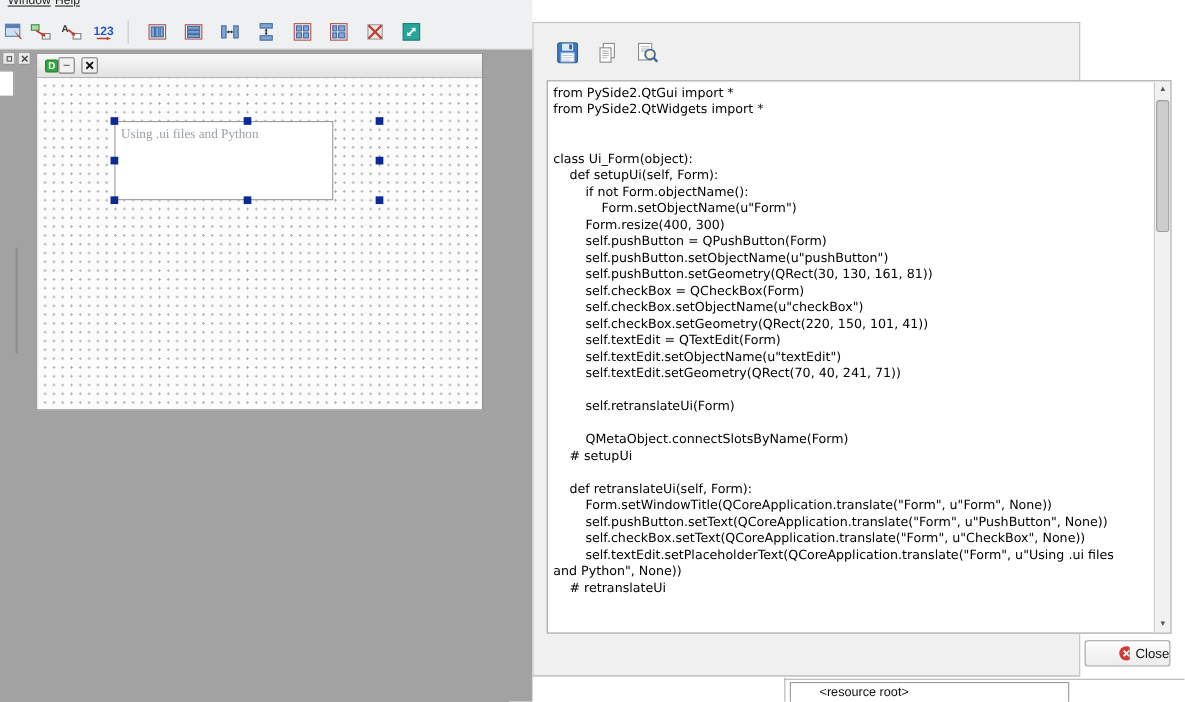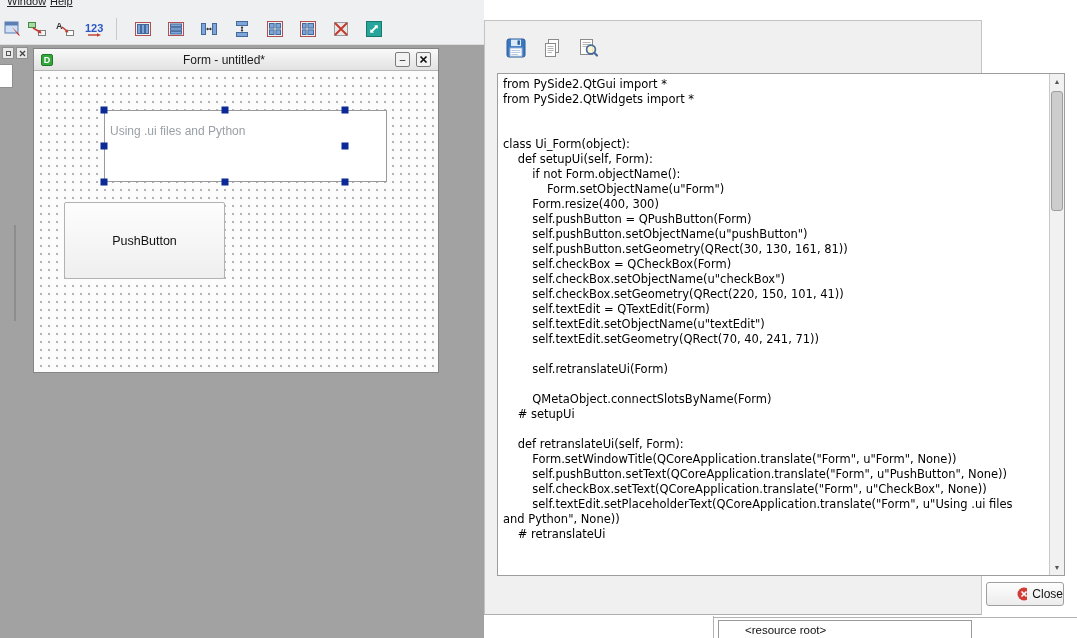--- a/index.html
+++ b/index.html
@@ -32,21 +32,21 @@
   .form-window { position: absolute; left: 33px; top: 3px; width: 406px; height: 325px; border: 1px solid #858585; background: #fbfbfb; }
   .form-titlebar { height: 22px; background: linear-gradient(#f9f9f9, #e2e2e2); border-bottom: 1px solid #b4b4b4; display: flex; align-items: center; padding: 0 7px; }
   .form-app-icon { width: 12px; height: 12px; background: #35a83d; border: 1px solid #1f7a26; border-radius: 2px; color: #fff; font-size: 9px; line-height: 10px; text-align: center; font-weight: bold; }
   .form-title { flex: 1; text-align: center; font-size: 12px; color: #1a1a1a; }
   .win-btn { width: 15px; height: 15px; border: 1px solid #7c7c7c; background: #f2f2f2; display: flex; align-items: center; justify-content: center; font-size: 10px; color: #111; border-radius: 2px; }
   .win-btn + .win-btn { margin-left: 6px; }
   .form-canvas { position: relative; height: 301px; background-color: #fcfcfc;
       background-image: radial-gradient(#b3b3b3 1px, transparent 1.2px);
       background-size: 8px 8px; background-position: 3px 3px; }
 
-  .w-textedit { position: absolute; left: 70px; top: 39px; width: 283px; height: 72px; background: #ffffff; border: 1px solid #9a9a9a; padding: 13px 5px; font-size: 12px; color: #9aa0a6; }
+  .w-textedit { position: absolute; left: 70px; top: 39px; width: 199px; height: 72px; background: #ffffff; border: 1px solid #9a9a9a; padding: 3px 5px; font-size: 12px; color: #9aa0a6; font-family: Liberation Serif, serif; }
   .sel-frame { position: absolute; left: 70px; top: 39px; width: 241px; height: 72px; pointer-events: none; }
   .handle { position: absolute; width: 7px; height: 7px; background: #0b2a97; transform: translate(-50%, -50%); pointer-events: auto; }
   .h-tl { left: 0; top: 0; } .h-tc { left: 50%; top: 0; } .h-tr { left: 100%; top: 0; }
   .h-ml { left: 0; top: 50%; } .h-mr { left: 100%; top: 50%; }
   .h-bl { left: 0; top: 100%; } .h-bc { left: 50%; top: 100%; } .h-br { left: 100%; top: 100%; }
 
   .w-pushbutton { position: absolute; left: 30px; top: 131px; width: 161px; height: 77px; background: linear-gradient(#fdfdfd, #efefef); border: 1px solid #b2b2b2; border-radius: 2px; display: flex; align-items: center; justify-content: center; font-size: 12.5px; color: #111; }
   .w-checkbox { position: absolute; left: 220px; top: 151px; width: 101px; height: 41px; display: flex; align-items: center; gap: 5px; font-size: 12.5px; color: #111; }
   .cb-glyph { width: 13px; height: 13px; background: linear-gradient(#ffffff, #f1f1f1); border: 1px solid #6f6f6f; border-radius: 2px; }
 
@@ -190,21 +190,20 @@
       <svg width="7" height="7">
         <path d="M1 1 L6 6 M6 1 L1 6" stroke="#444" stroke-width="1.3"></path>
       </svg>
     </div>
     <div class="filter-sliver"></div>
     <div class="left-scroll-sliver"></div>
 
     <div class="form-window">
       <div class="form-titlebar">
         <div class="form-app-icon">D</div>
-        <div class="form-title">Form - untitled*</div>
         <div class="win-btn">–</div>
         <div class="win-btn">
           <svg width="9" height="9">
             <path d="M1.5 1.5 L7.5 7.5 M7.5 1.5 L1.5 7.5" stroke="#111" stroke-width="1.7"></path>
           </svg>
         </div>
       </div>
       <div class="form-canvas">
         <div class="w-textedit">
           <span>Using .ui files and Python</span>
@@ -212,21 +211,20 @@
         <div class="sel-frame">
           <span class="handle h-tl"></span>
           <span class="handle h-tc"></span>
           <span class="handle h-tr"></span>
           <span class="handle h-ml"></span>
           <span class="handle h-mr"></span>
           <span class="handle h-bl"></span>
           <span class="handle h-bc"></span>
           <span class="handle h-br"></span>
         </div>
-        <div class="w-pushbutton">PushButton</div>
       </div>
     </div>
   </div>
 
   <div class="code-dialog">
     <div class="dlg-toolbar">
       <div class="dlg-tbtn">
         <svg width="22" height="22">
           <rect x="2" y="2" width="18" height="18" rx="2" fill="#3a78c3" stroke="#2b5c97"></rect>
           <rect x="6" y="2.6" width="10" height="6.5" fill="#dce9f7"></rect>

